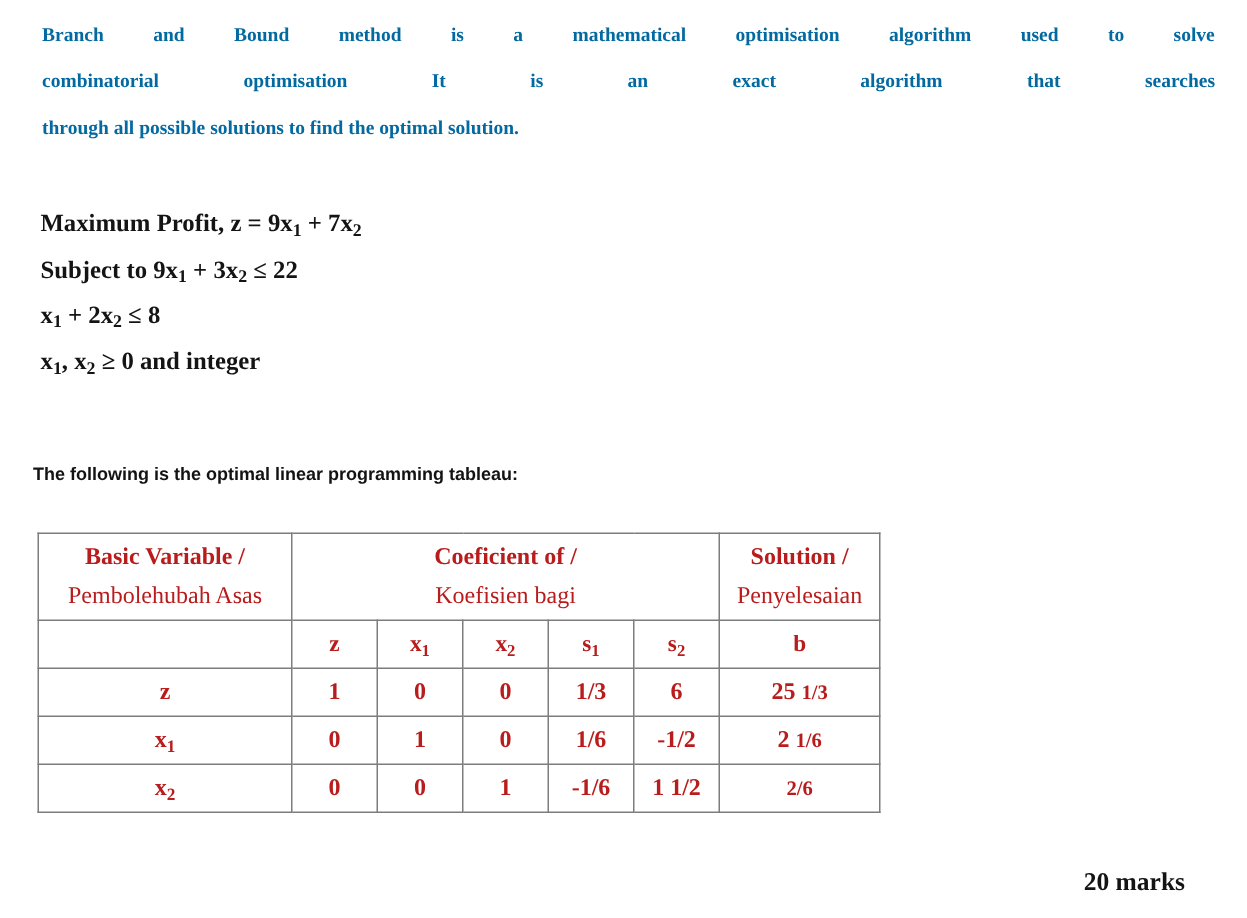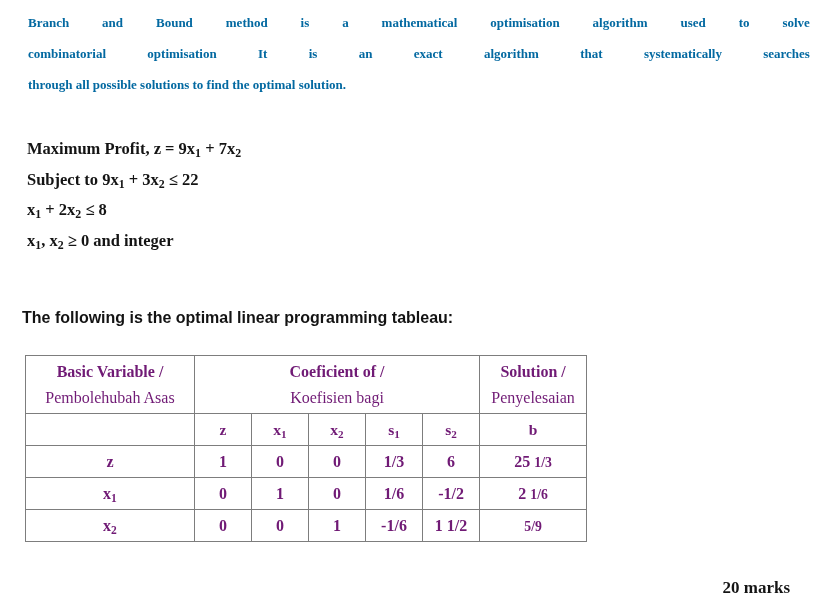--- a/index.html
+++ b/index.html
@@ -69,38 +69,38 @@
     line-height: 0;
   }
 
   
   .tableau-lead {
     position: absolute;
     left: 22px;
     top: 309px;
     font-family: "Liberation Sans", "DejaVu Sans", sans-serif;
     font-weight: bold;
-    font-size: 16px;
+    font-size: 12px;
     color: #131313;
     white-space: nowrap;
   }
 
   
   .tableau-wrap {
     position: absolute;
     left: 25px;
     top: 355px;
     width: 559px;
   }
   table.tableau {
     border-collapse: collapse;
     width: 559px;
     table-layout: fixed;
     font-family: "Liberation Serif", "DejaVu Serif", serif;
-    color: #701a75;
+    color: #b91c1c;
     border-radius: 7px;
   }
   table.tableau td {
     border: 1px solid #7d7d7d;
     text-align: center;
     vertical-align: middle;
     padding: 0;
   }
   
   col.c-basic  { width: 169px; }
@@ -174,21 +174,20 @@
     </span>
     <span class="line j">
       <span>combinatorial</span>
       <span>optimisation</span>
       <span>It</span>
       <span>is</span>
       <span>an</span>
       <span>exact</span>
       <span>algorithm</span>
       <span>that</span>
-      <span>systematically</span>
       <span>searches</span>
     </span>
     <span class="line j last">through all possible solutions to find the optimal solution.</span>
   </div>
 
   <div class="model">
 
     <div class="mline"><span>Maximum Profit, z = 9x</span><sub>1</sub><span> + 7x</span><sub>2</sub></div>
 
     <div class="mline"><span>Subject to 9x</span><sub>1</sub><span> + 3x</span><sub>2</sub><span> ≤ 22</span></div>
@@ -261,21 +260,21 @@
               <span class="frac">1/6</span></span></td>
         </tr>
 
         <tr>
           <td class="body-cell"><span>x</span><sub>2</sub></td>
           <td class="body-cell">0</td>
           <td class="body-cell">0</td>
           <td class="body-cell">1</td>
           <td class="body-cell">-1/6</td>
           <td class="body-cell">1 1/2</td>
-          <td class="body-cell"><span class="mixed"><span></span><span class="frac">5/9</span></span></td>
+          <td class="body-cell"><span class="mixed"><span></span><span class="frac">2/6</span></span></td>
         </tr>
       </tbody>
     </table>
   </div>
 
   <div class="marks">20 marks</div>
 
 </div>
 
 </body></html>

